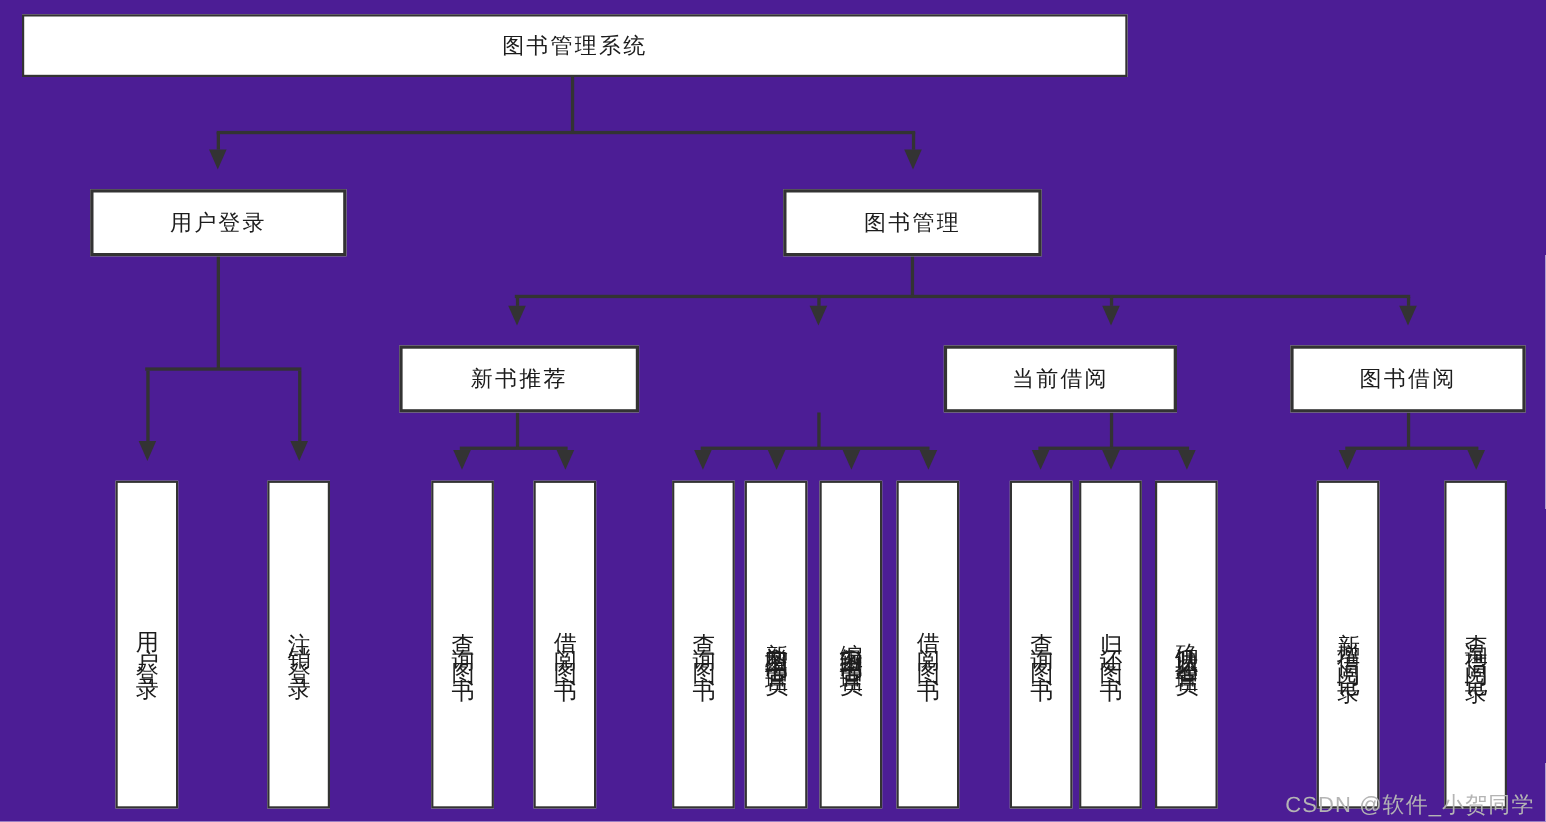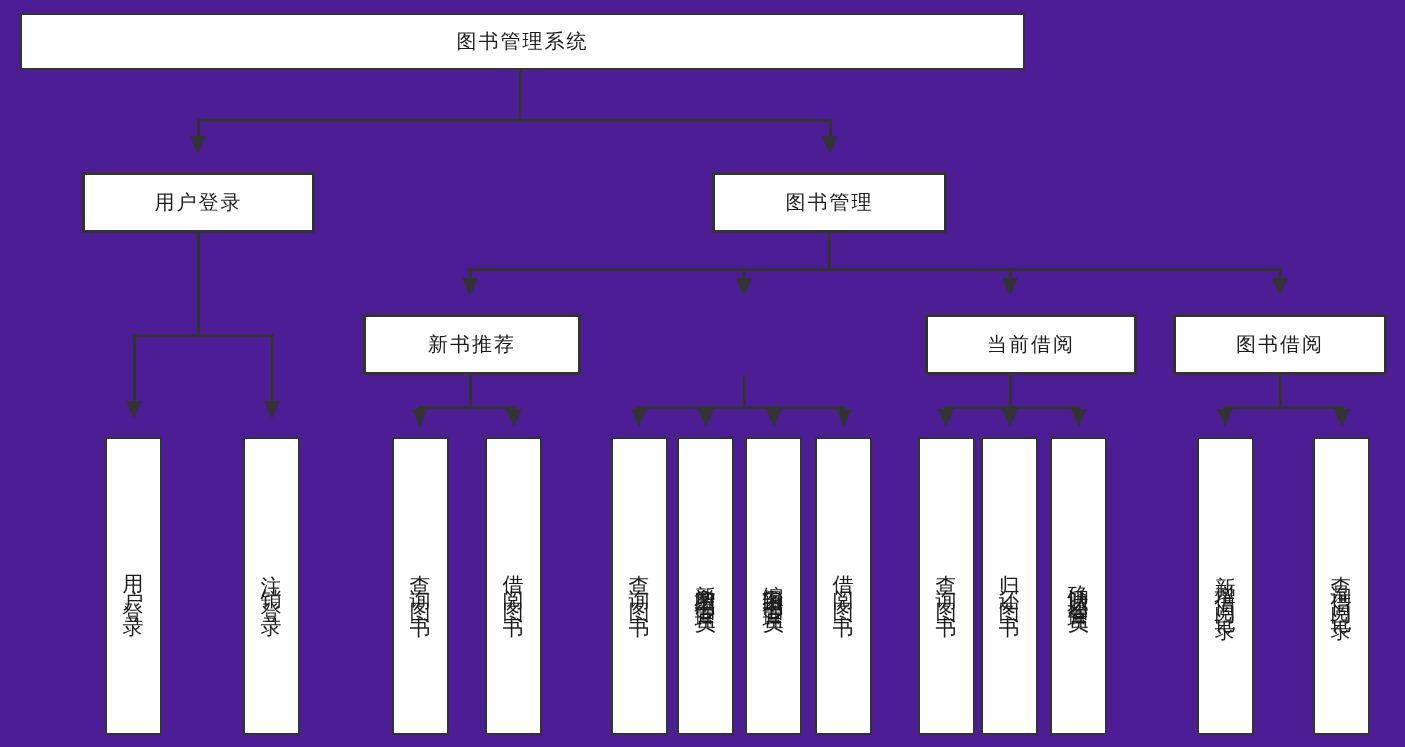--- a/index.html
+++ b/index.html
@@ -163,21 +163,21 @@
   <div class="box mid" style="left:82px;top:172px;width:233px;height:61px;">
     <span>用户登录</span>
   </div>
   <div class="box mid" style="left:712px;top:172px;width:235px;height:61px;">
     <span>图书管理</span>
   </div>
 
   <div class="box mid" style="left:363px;top:314px;width:218px;height:61px;">
     <span>新书推荐</span>
   </div>
-  <div class="box mid" style="left:925px;top:314px;width:212px;height:61px;">
+  <div class="box mid" style="left:858px;top:314px;width:212px;height:61px;">
     <span>当前借阅</span>
   </div>
   <div class="box mid" style="left:1173px;top:314px;width:214px;height:61px;">
     <span>图书借阅</span>
   </div>
 
   <div class="box leaf" style="left:105px;">
     <span class="leaf-text" style="letter-spacing: 14px;">用户登录</span>
   </div>
   <div class="box leaf" style="left:243px;">
@@ -214,13 +214,14 @@
     <span class="leaf-text" style="letter-spacing: 4px;">确认归还（管理员）</span>
   </div>
 
   <div class="box leaf" style="left:1197px;">
     <span class="leaf-text" style="letter-spacing: 9px;">新增借阅记录</span>
   </div>
   <div class="box leaf" style="left:1313px;">
     <span class="leaf-text" style="letter-spacing: 9px;">查询借阅记录</span>
   </div>
 
+  <div class="watermark">CSDN @软件_小贺同学</div>
 </div>
 
 </body></html>

